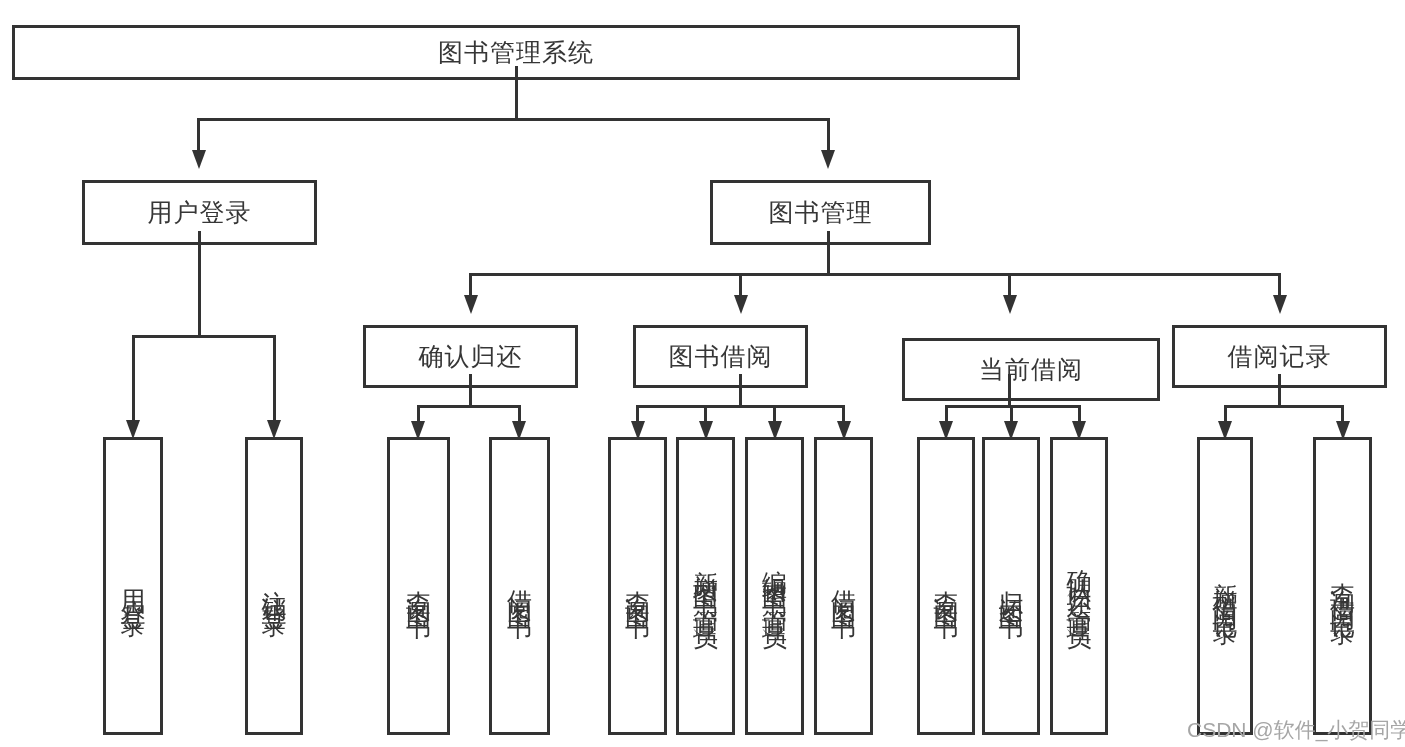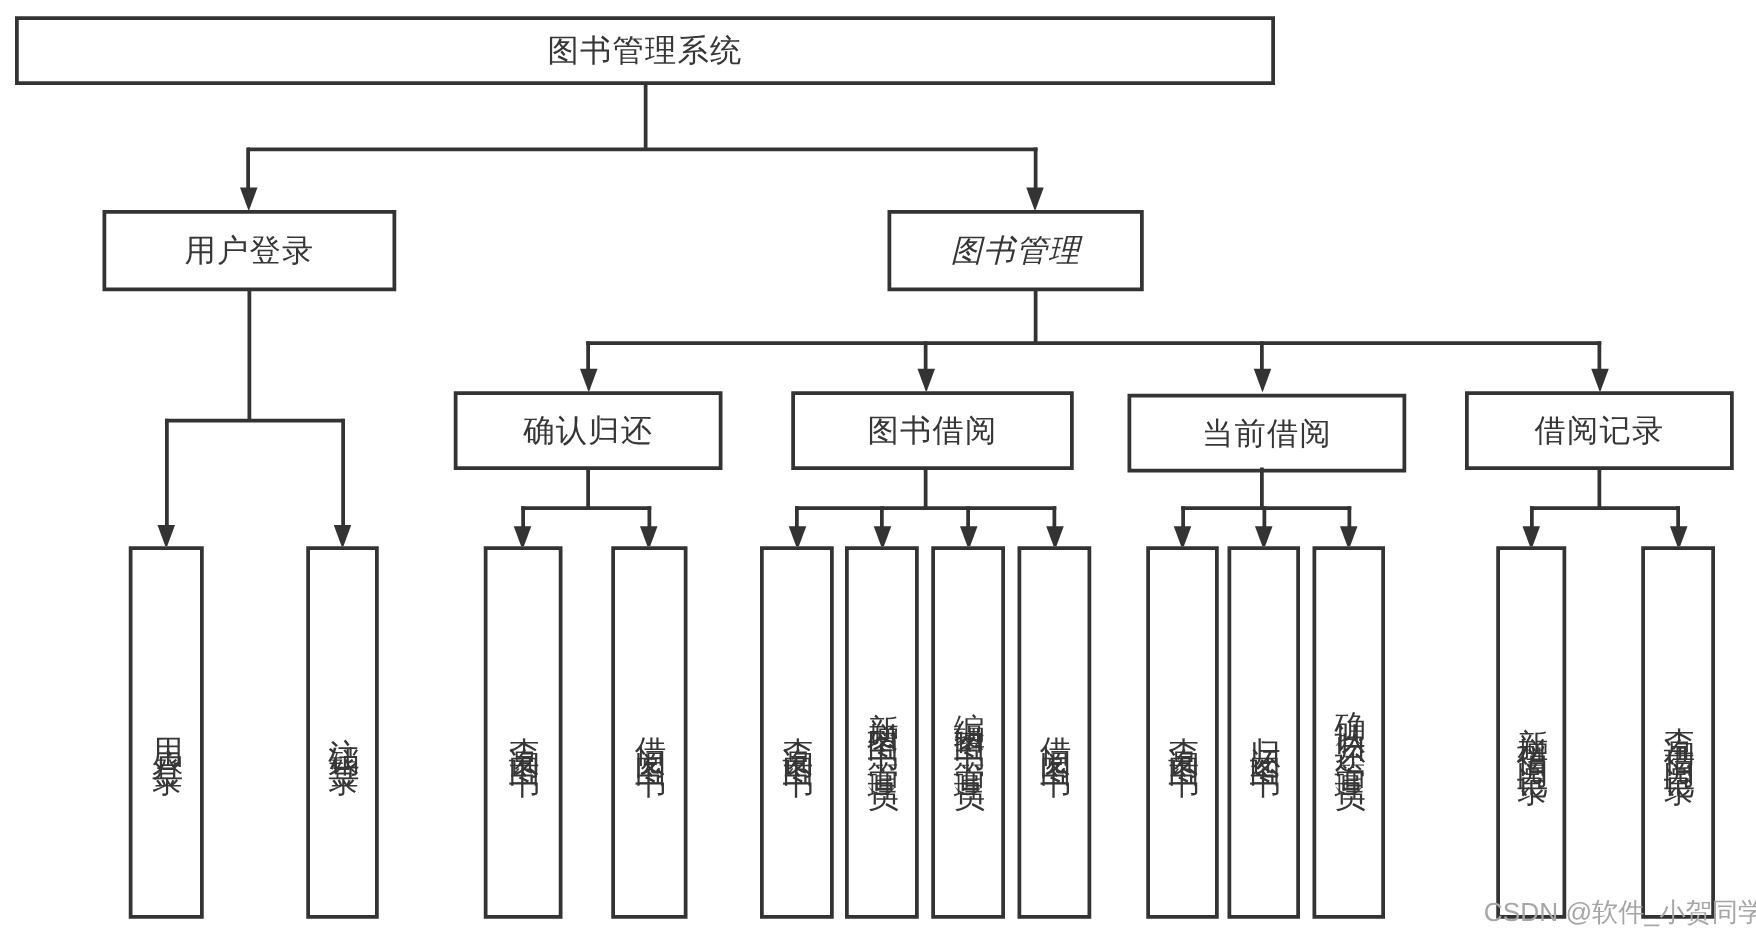--- a/index.html
+++ b/index.html
@@ -20,21 +20,21 @@
   .box{
     position:absolute;
     box-sizing:border-box;
     border:3px solid var(--line);
     background:var(--bg);
     display:flex;
     align-items:center;
     justify-content:center;
     color:var(--text);
   }
-  .hbox{font-size:25px;letter-spacing:1px;white-space:nowrap;}
+  .hbox{font-size:25px;letter-spacing:1px;white-space:nowrap;margin-top:12px;}
   .vbox .vlabel{
     writing-mode:vertical-rl;
     text-orientation:mixed;
     font-size:25px;
     line-height:1;
     letter-spacing:8px;
     color:var(--text);
   }
   .vline{position:absolute;width:3px;background:var(--line);}
   .hline{position:absolute;height:3px;background:var(--line);}
@@ -66,21 +66,21 @@
   <div class="vline" style="left:515px;top:66px;height:54px;"></div>
   <div class="hline" style="left:198px;top:118px;width:632px;"></div>
   <div class="vline" style="left:197px;top:118px;height:34px;"></div>
   <div class="vline" style="left:827px;top:118px;height:34px;"></div>
   <div class="arrow" style="left:192px;top:150px;"></div>
   <div class="arrow" style="left:821px;top:150px;"></div>
 
   <div class="box hbox" style="left:82px;top:168px;width:235px;height:65px;">
     <span>用户登录</span>
   </div>
-  <div class="box hbox" style="left:710px;top:168px;width:205px;height:65px;font-style:italic;">
+  <div class="box hbox" style="left:710px;top:168px;width:221px;height:65px;">
     <span>图书管理</span>
   </div>
 
   <div class="vline" style="left:198px;top:231px;height:106px;"></div>
   <div class="hline" style="left:132px;top:335px;width:143px;"></div>
   <div class="vline" style="left:132px;top:335px;height:86px;"></div>
   <div class="vline" style="left:273px;top:335px;height:86px;"></div>
   <div class="arrow" style="left:126px;top:420px;"></div>
   <div class="arrow" style="left:267px;top:420px;"></div>
 
@@ -91,24 +91,24 @@
   <div class="vline" style="left:1008px;top:273px;height:24px;"></div>
   <div class="vline" style="left:1278px;top:273px;height:24px;"></div>
   <div class="arrow" style="left:464px;top:295px;"></div>
   <div class="arrow" style="left:734px;top:295px;"></div>
   <div class="arrow" style="left:1003px;top:295px;"></div>
   <div class="arrow" style="left:1273px;top:295px;"></div>
 
   <div class="box hbox" style="left:363px;top:313px;width:215px;height:63px;">
     <span>确认归还</span>
   </div>
-  <div class="box hbox" style="left:633px;top:313px;width:226px;height:63px;align-items:center;">
+  <div class="box hbox" style="left:633px;top:313px;width:175px;height:63px;align-items:center;">
     <span>图书借阅</span>
   </div>
-  <div class="box hbox" style="left:902px;top:315px;width:223px;height:63px;">
+  <div class="box hbox" style="left:902px;top:326px;width:258px;height:63px;">
     <span>当前借阅</span>
   </div>
   <div class="box hbox" style="left:1172px;top:313px;width:215px;height:63px;">
     <span>借阅记录</span>
   </div>
 
   <div class="vline" style="left:469px;top:374px;height:33px;"></div>
   <div class="hline" style="left:417px;top:405px;width:104px;"></div>
   <div class="vline" style="left:417px;top:405px;height:18px;"></div>
   <div class="vline" style="left:518px;top:405px;height:18px;"></div>

